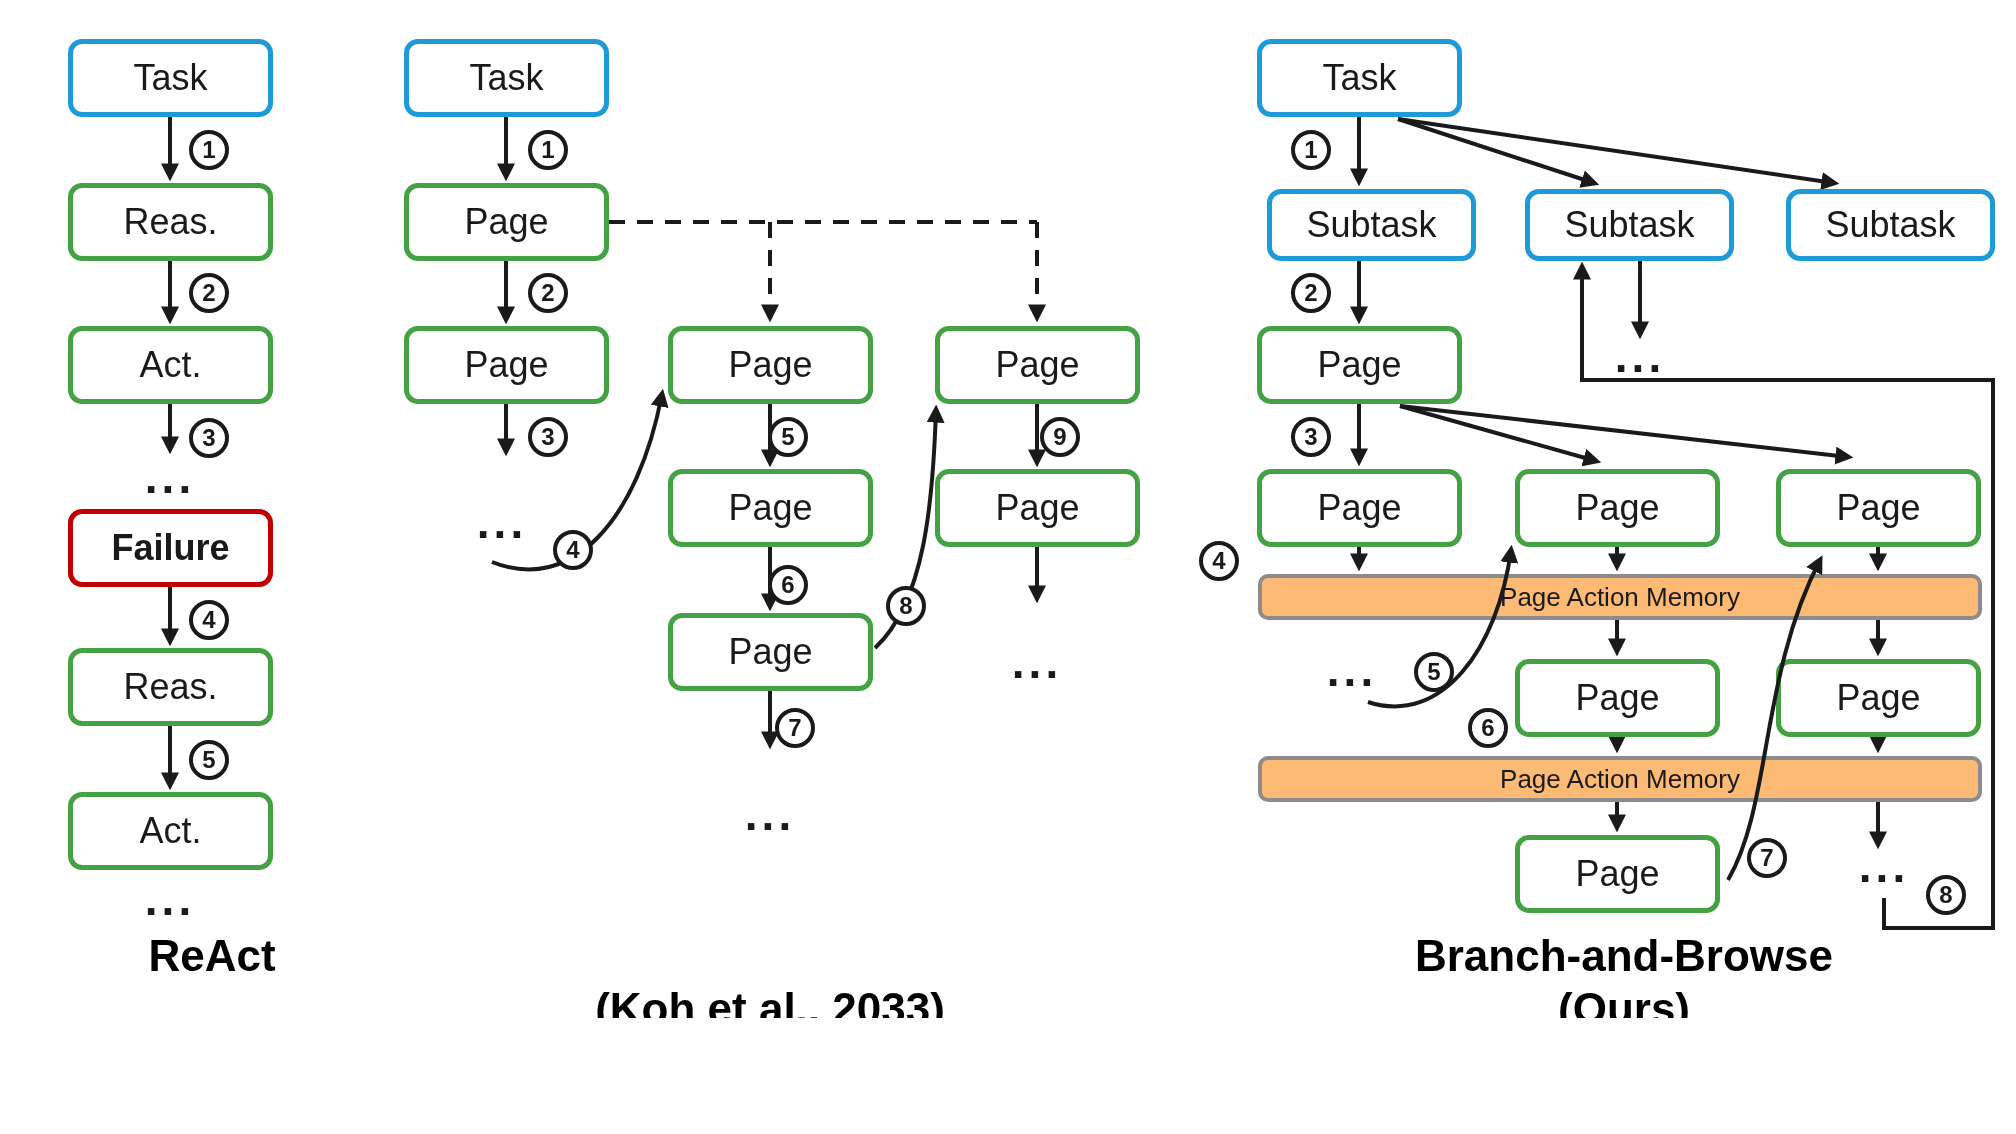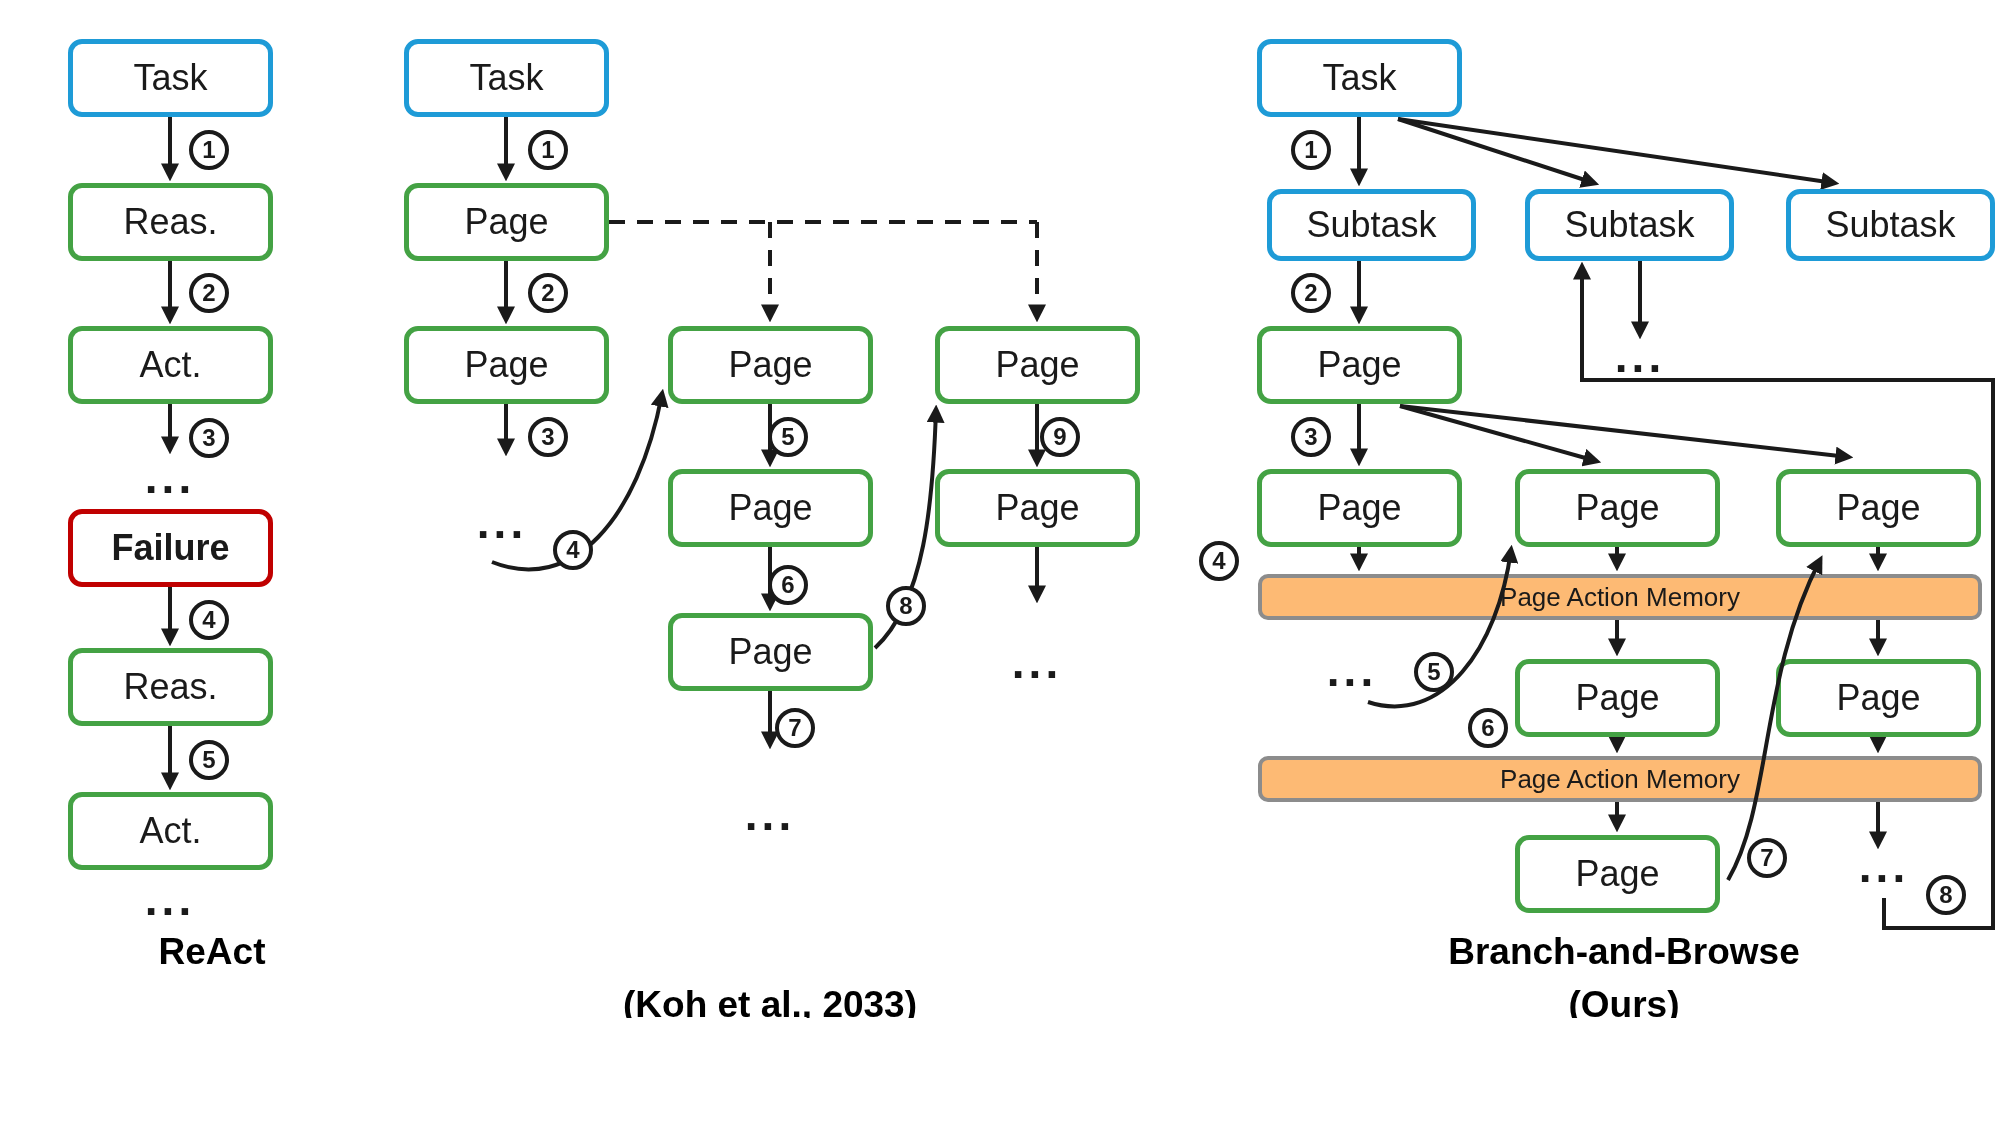--- a/index.html
+++ b/index.html
@@ -27,21 +27,21 @@
     position:absolute;width:40px;height:40px;background:#fff;
     border:4px solid #1a1a1a;border-radius:50%;box-sizing:border-box;
     display:flex;align-items:center;justify-content:center;
     font-size:24px;font-weight:700;color:#1a1a1a;z-index:5;
   }
   .dots{
     position:absolute;width:120px;text-align:center;
     font-size:46px;font-weight:700;letter-spacing:4px;color:#1a1a1a;z-index:2;
   }
   .title{
-    position:absolute;font-size:37px;font-weight:700;color:#000;
+    position:absolute;font-size:44px;font-weight:700;color:#000;
     text-align:center;z-index:2;
   }
 </style>
 </head>
 <body>
 
 <div class="canvas">
 
   <svg class="layer base">
     <defs>

